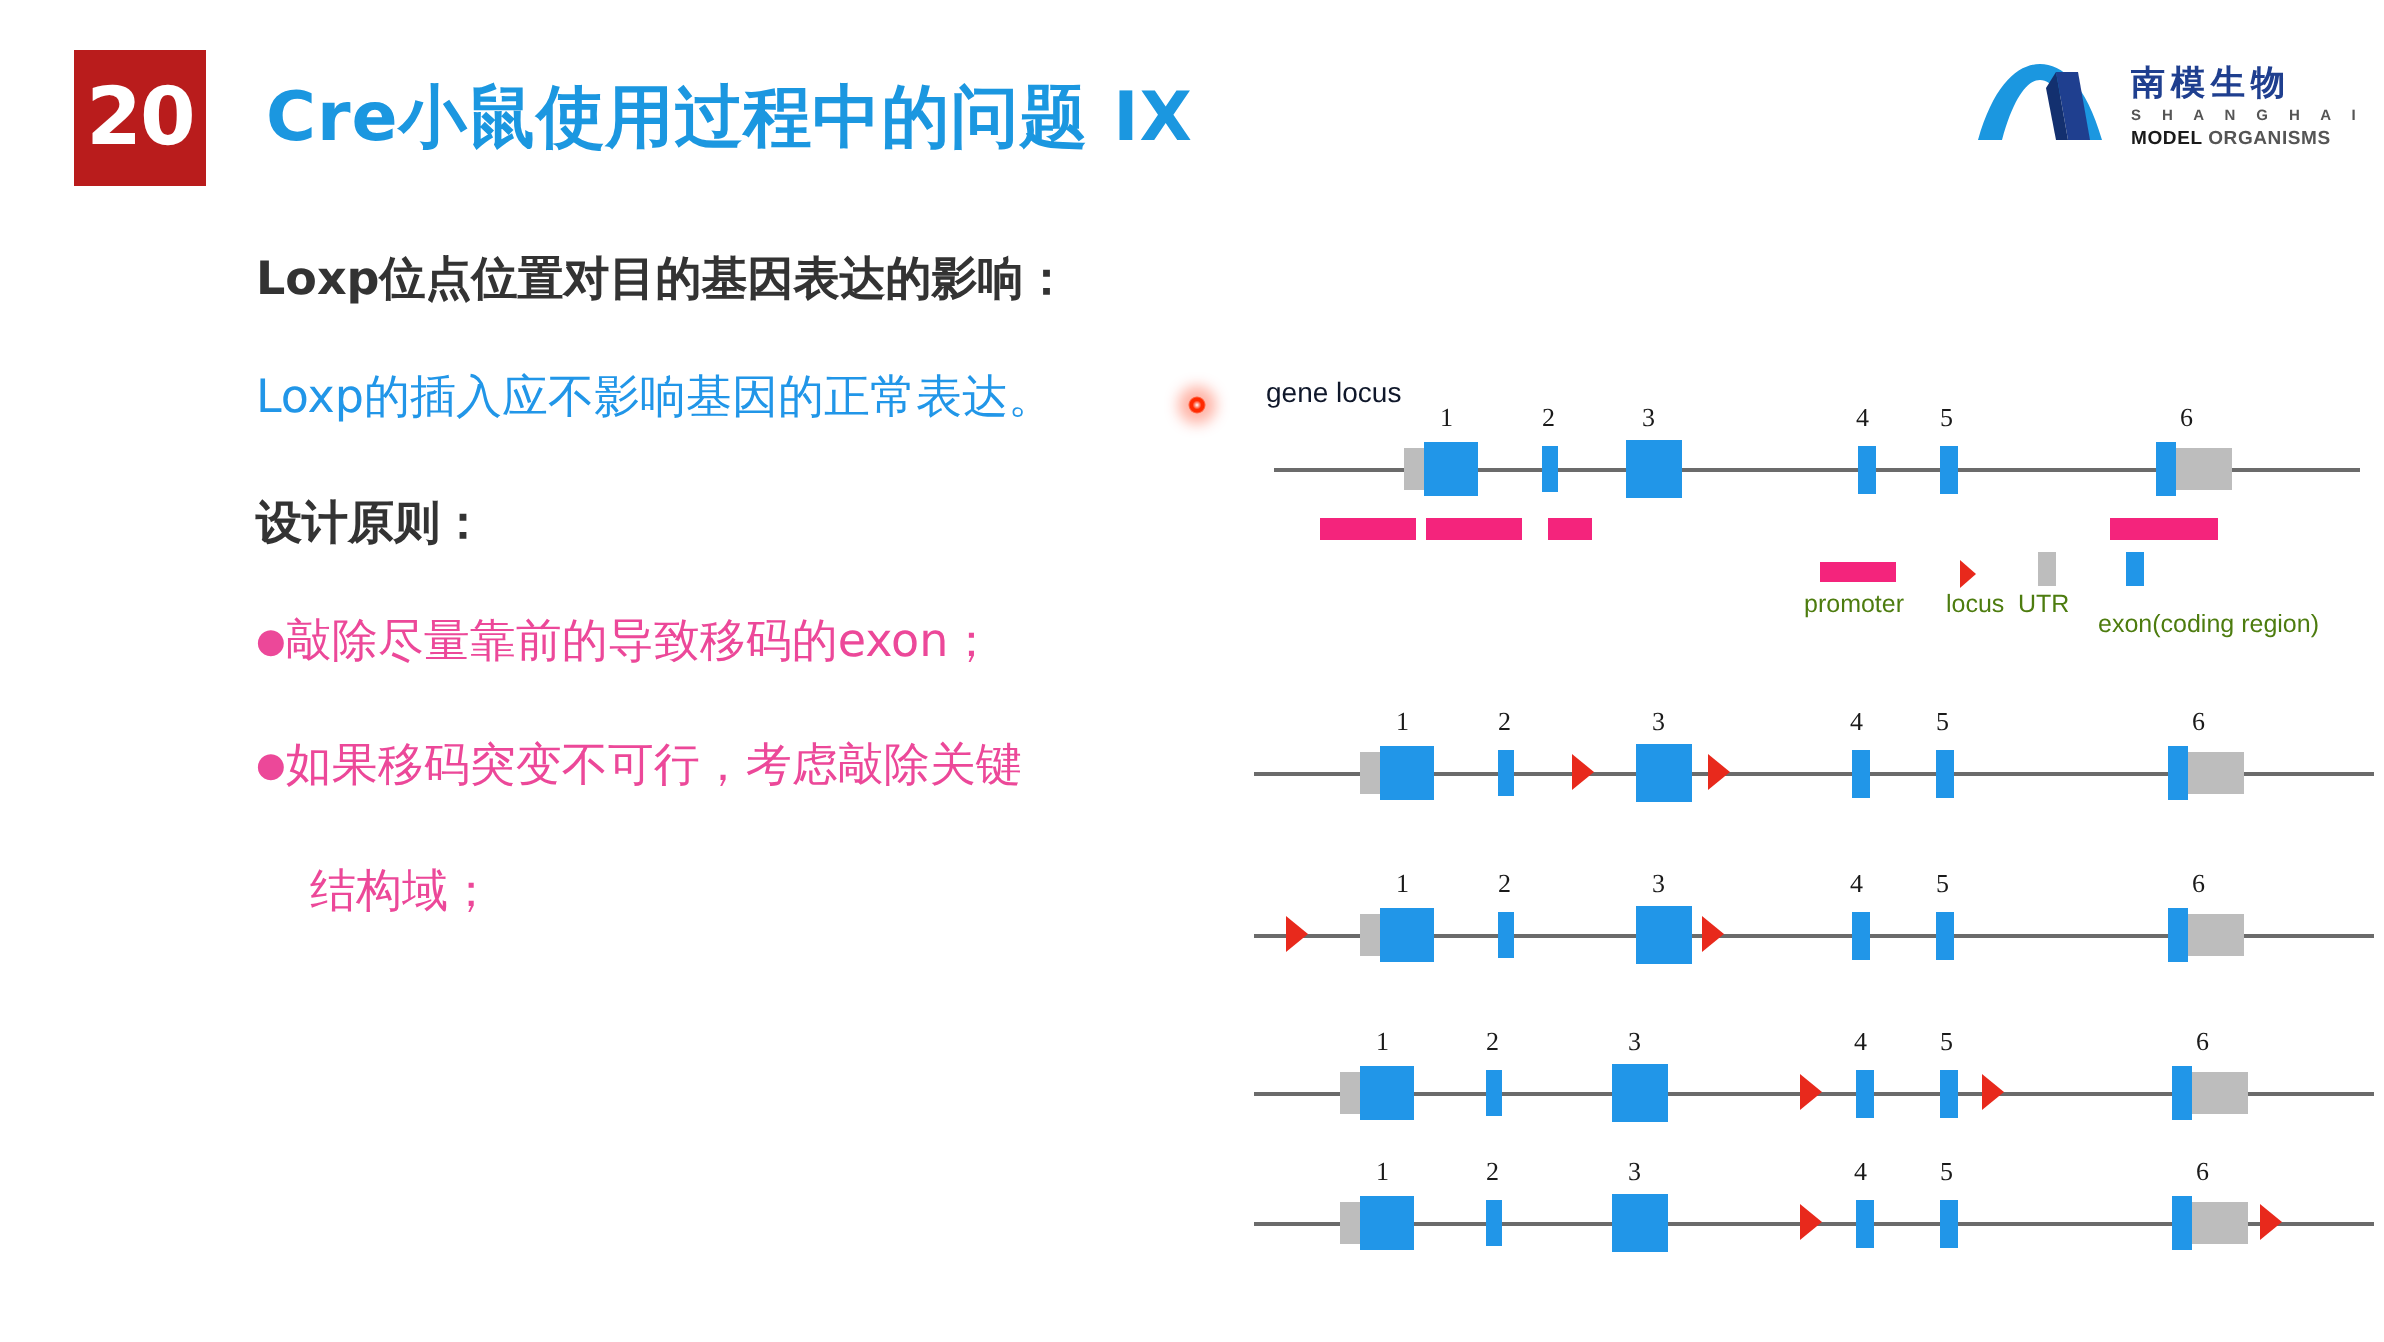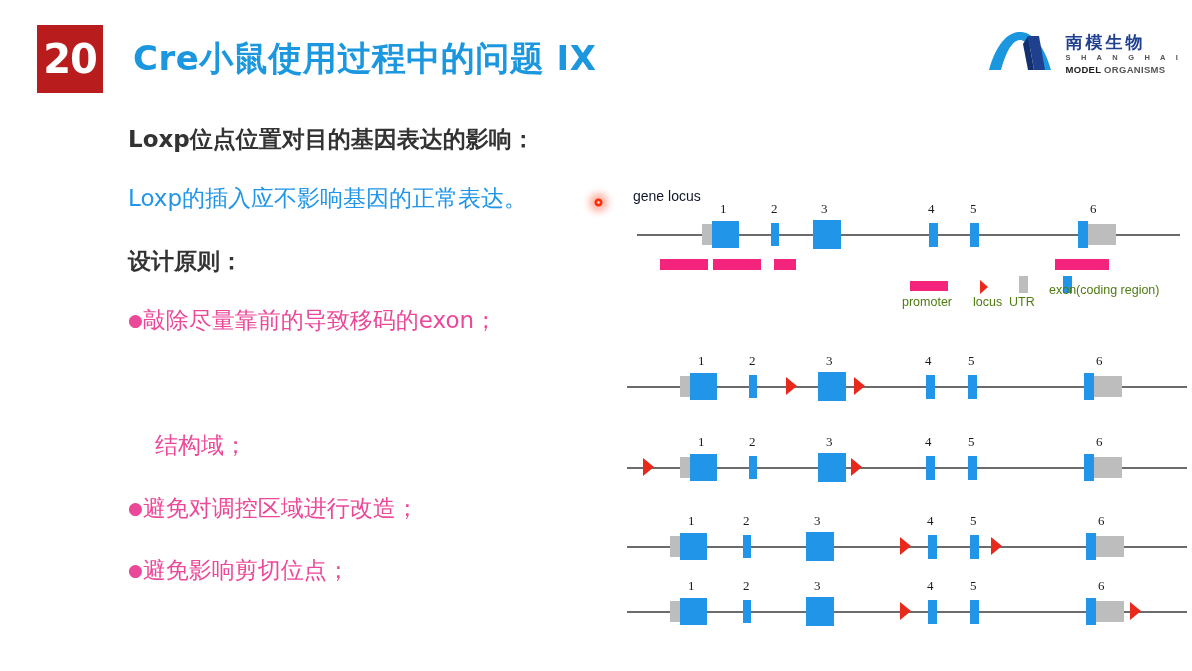--- a/index.html
+++ b/index.html
@@ -89,23 +89,22 @@
       <div class="logo-en2"><span>MODEL </span><span class="org">ORGANISMS</span></div>
     </div>
   </div>
 
   <div class="txt t-blue" style="top:183px;">Loxp的插入应不影响基因的正常表达。</div>
   <div class="txt t-head" style="top:124px;">Loxp位点位置对目的基因表达的影响：</div>
   <div class="laser" style="left:594px;top:198px;"></div>
   <div class="txt t-head" style="top:246px;">设计原则：</div>
 
   <div class="txt t-bullet" style="top:305px;"><span class="bd">●</span><span>敲除尽量靠前的导致移码的exon；</span></div>
+  <div class="txt t-bullet" style="top:367px;"><span class="bd">●</span><span>如果移码突变不可行，考虑敲除关键</span></div>
   <div class="txt t-bullet" style="top:430px;left:155px;">结构域；</div>
-  <div class="txt t-bullet" style="top:493px;"><span class="bd">●</span><span>避免对调控区域进行改造；</span></div>
-  <div class="txt t-bullet" style="top:555px;"><span class="bd">●</span><span>避免影响剪切位点；</span></div>
 
   <div class="diagram" style="left:625px;top:188px;width:567px;height:125px;">
 
     <div class="glabel" style="left:8px;top:0px;">gene locus</div>
 
     <div class="axis" style="left:12px;top:46px;width:543px;"></div>
 
     <div class="utr" style="left:77px;top:36px;width:10px;height:21px;"></div>
     <div class="exon" style="left:87px;top:33px;width:27px;height:27px;"></div>
     <div class="num" style="left:95px;top:13px;">1</div>
@@ -135,21 +134,21 @@
       <div class="prom" style="left:285px;top:93px;width:38px;height:10px;"></div>
       <div class="leg-txt" style="left:277px;top:107px;">promoter</div>
 
       <div class="loxp-sm" style="left:355px;top:92px;"></div>
       <div class="leg-txt" style="left:348px;top:107px;">locus</div>
 
       <div class="utr" style="left:394px;top:88px;width:9px;height:17px;"></div>
       <div class="leg-txt" style="left:384px;top:107px;">UTR</div>
 
       <div class="exon" style="left:438px;top:88px;width:9px;height:17px;"></div>
-      <div class="leg-txt" style="left:424px;top:95px;">exon(coding region)</div>
+      <div class="leg-txt" style="left:424px;top:117px;">exon(coding region)</div>
     </div>
   </div>
 
   <div class="diagram" style="left:625px;top:352px;width:567px;height:55px;">
     <div class="axis" style="left:2px;top:34px;width:560px;"></div>
     <div class="utr" style="left:55px;top:24px;width:10px;height:21px;"></div>
     <div class="exon" style="left:65px;top:21px;width:27px;height:27px;"></div>
     <div class="num" style="left:73px;top:1px;">1</div>
     <div class="exon" style="left:124px;top:23px;width:8px;height:23px;"></div>
     <div class="num" style="left:124px;top:1px;">2</div>

